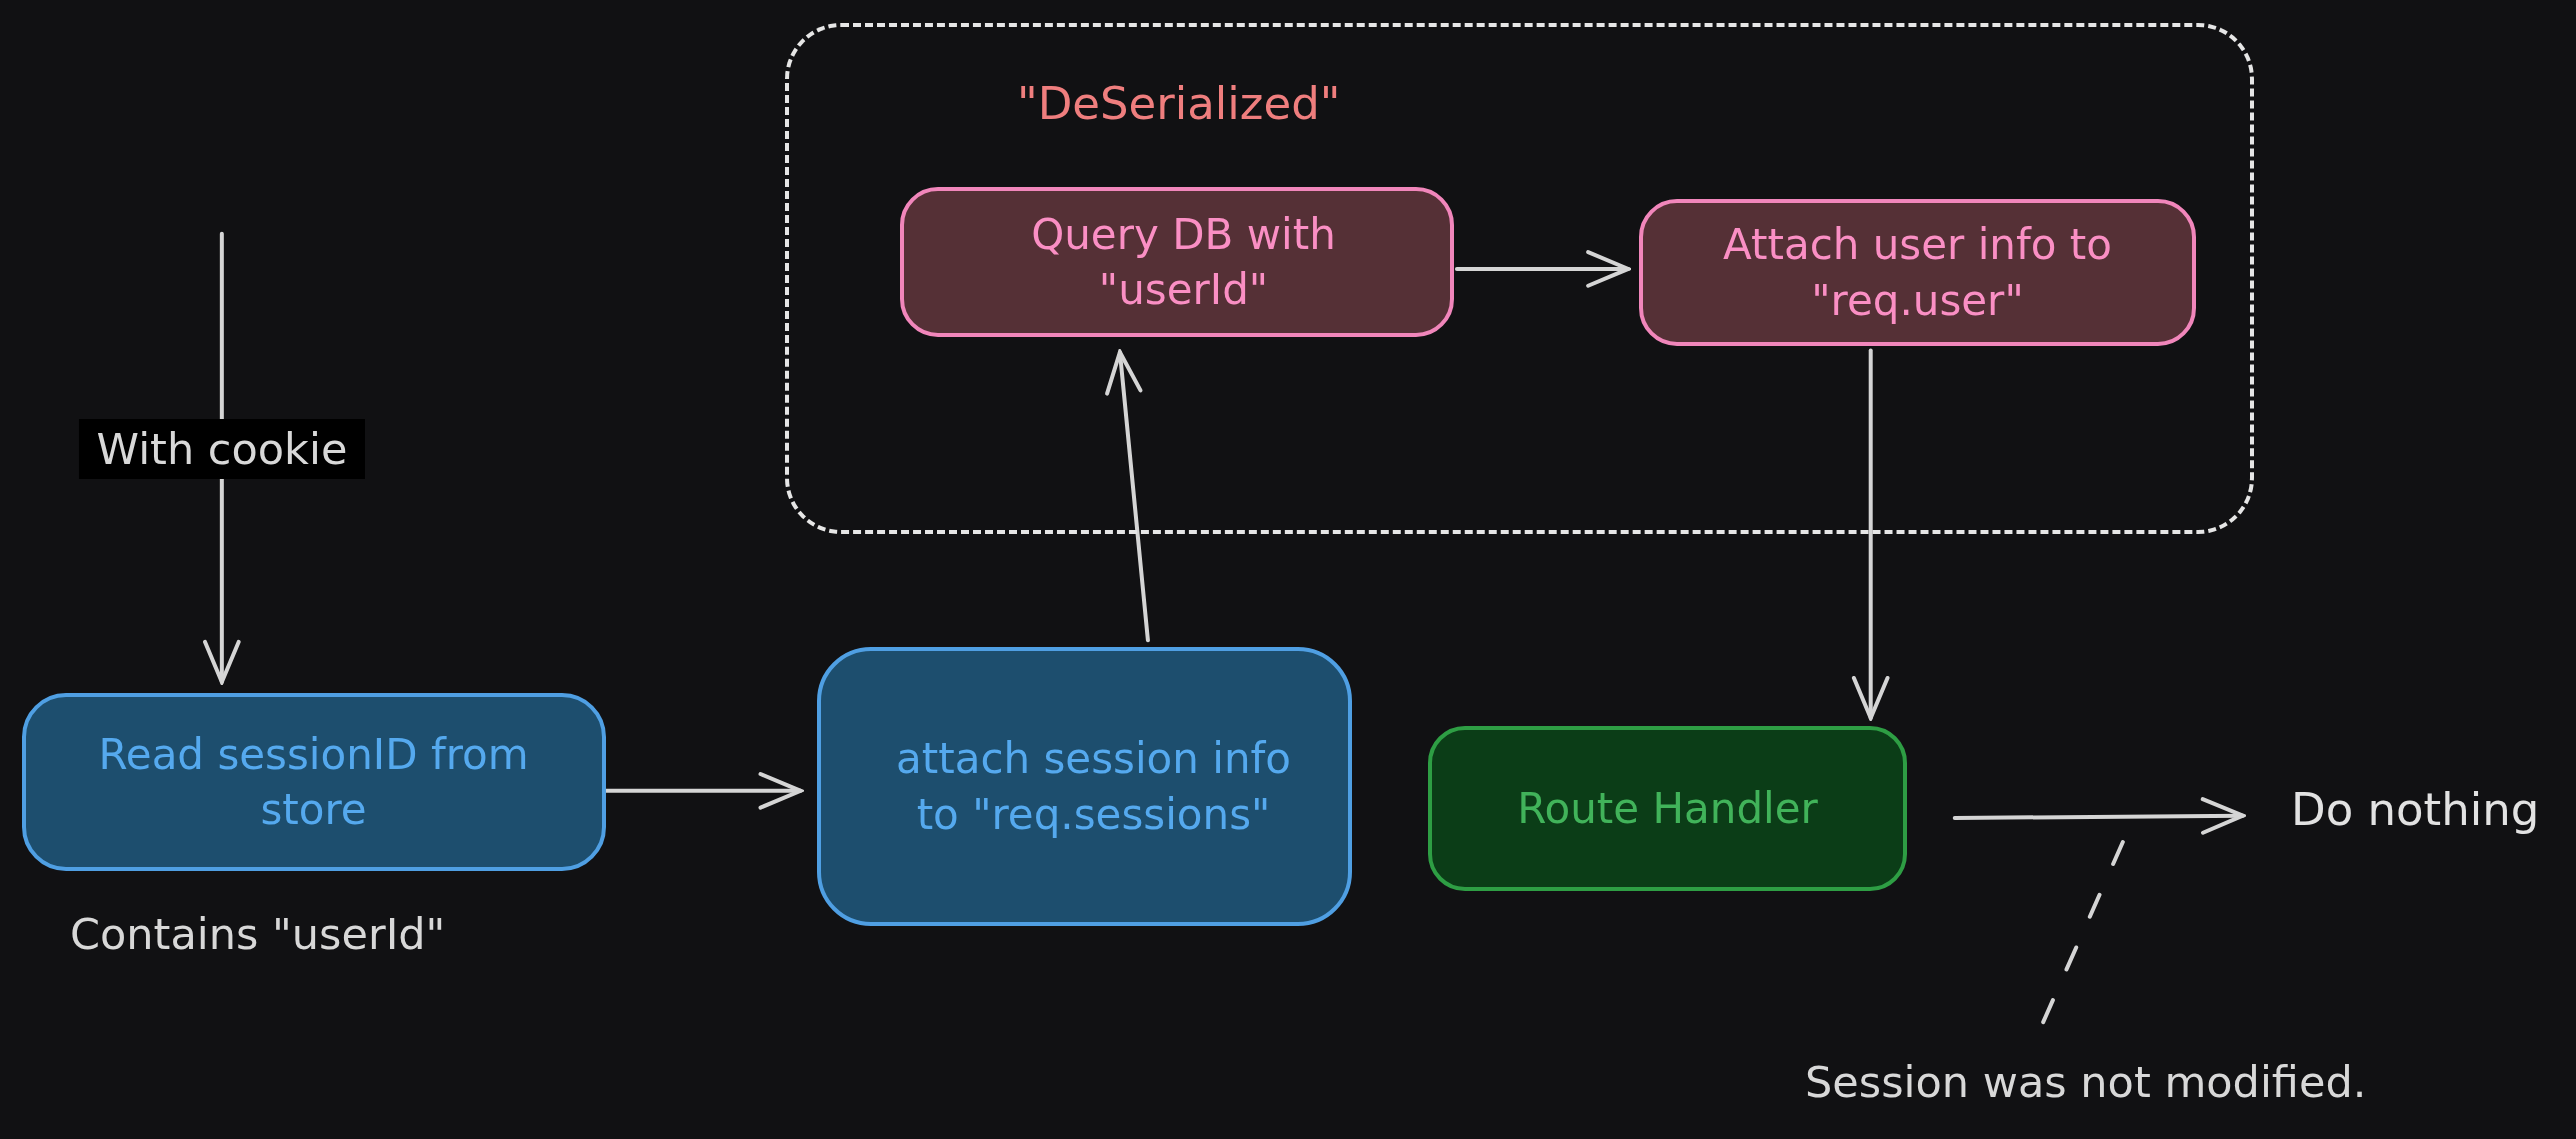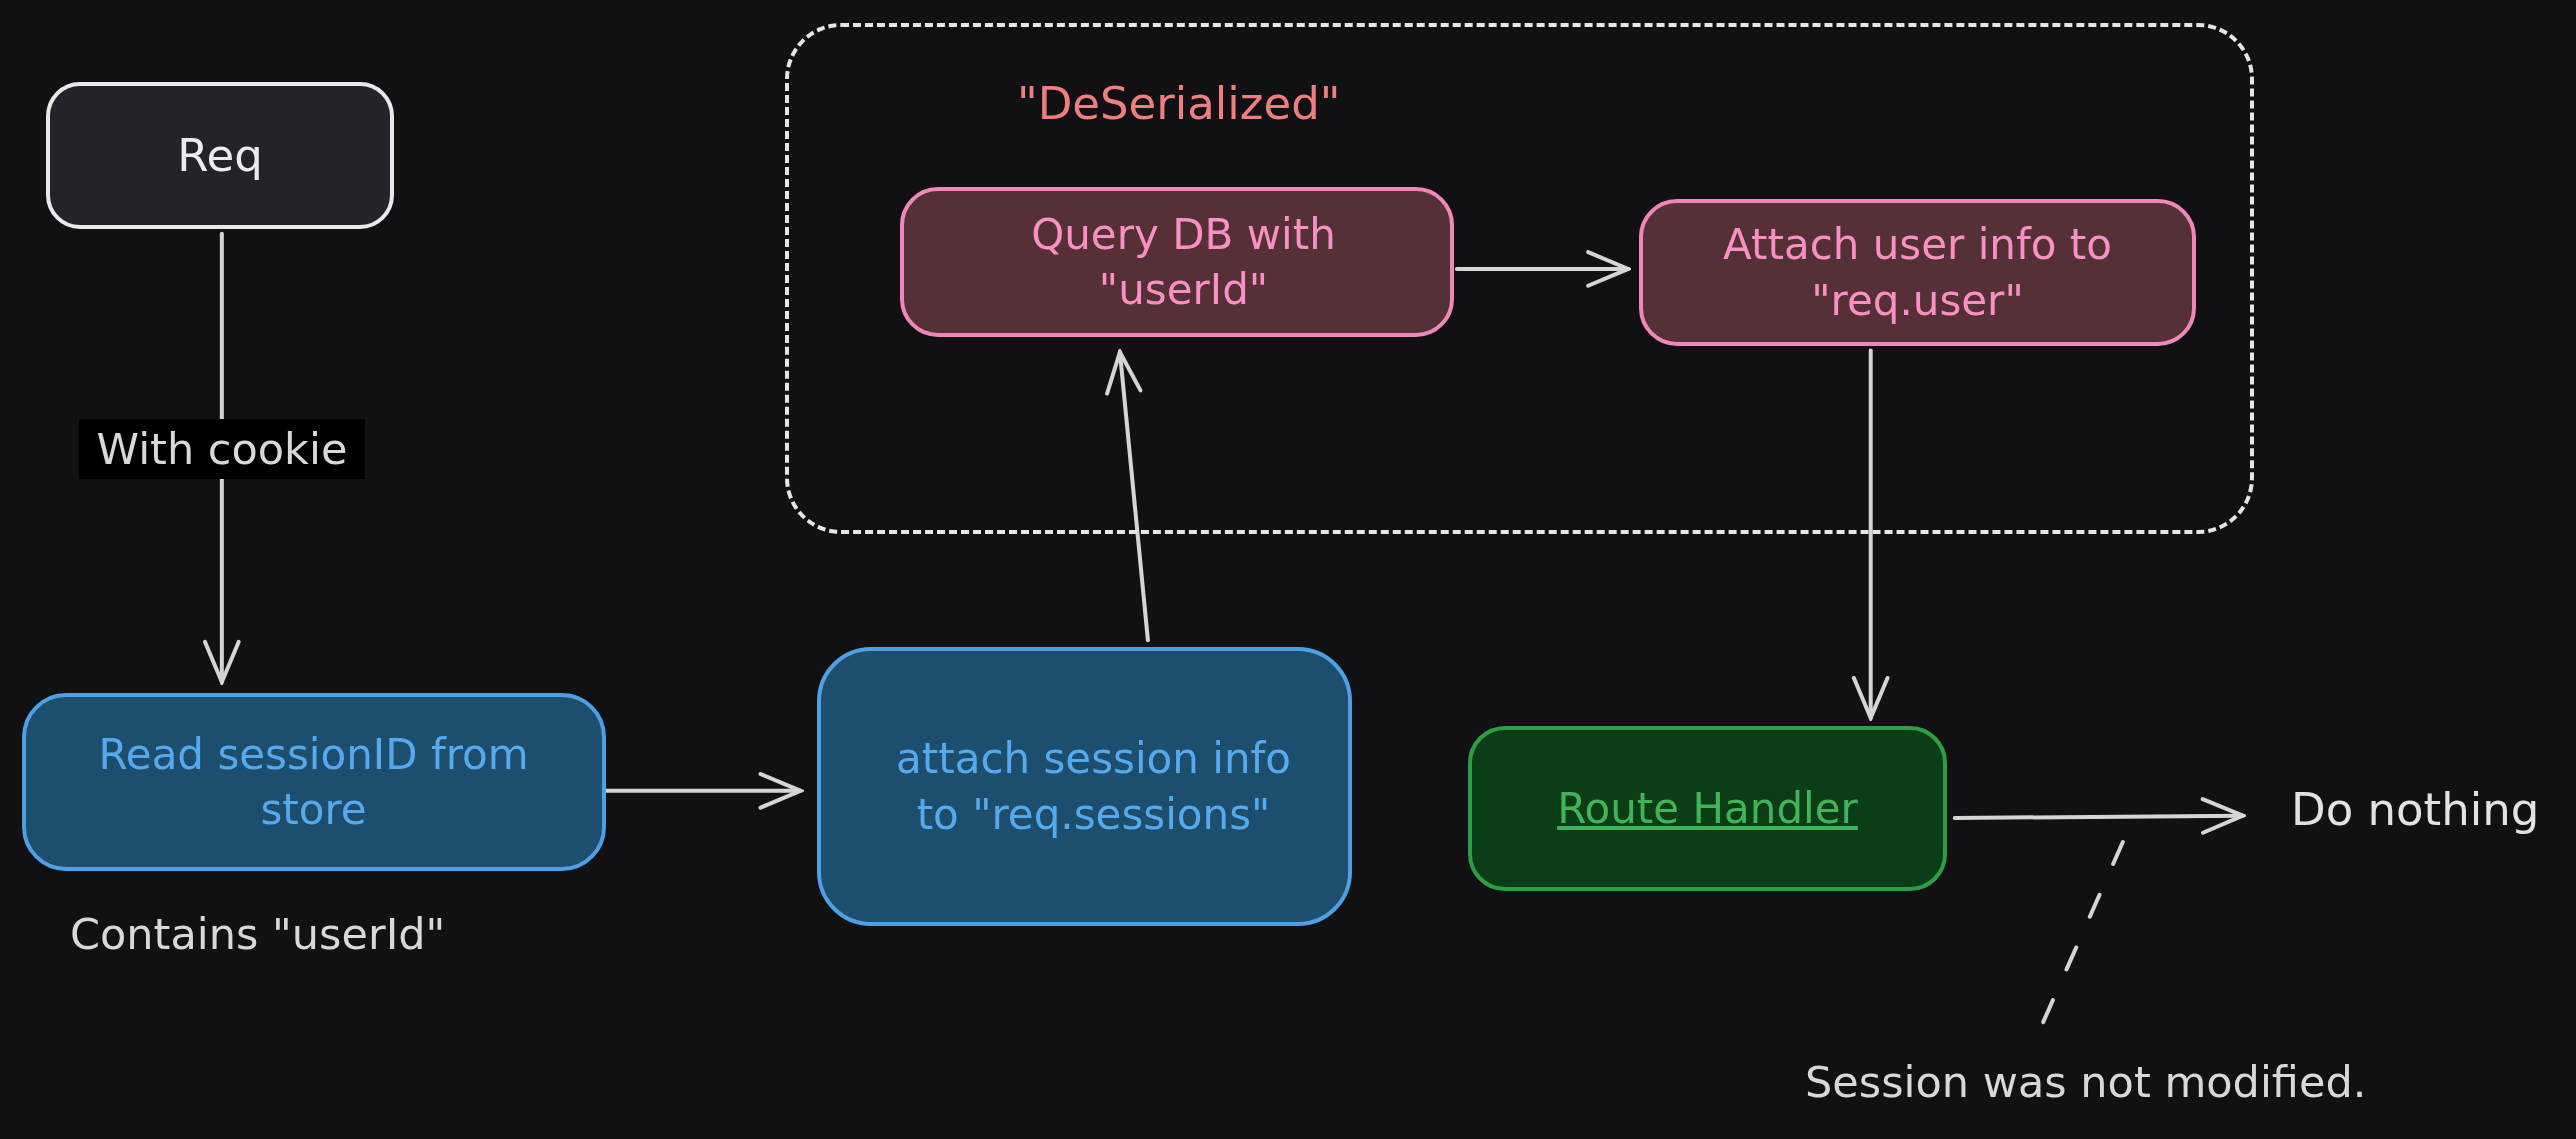--- a/index.html
+++ b/index.html
@@ -77,21 +77,21 @@
     stroke-width: 5;
     stroke-linecap: round;
   }
   .edge.dashed { stroke-dasharray: 30 42; }
   
   #node-req            { left: 46px;   top: 82px; width: 348px; height: 147px; }
   #node-read-session   { left: 21.6px;   top: 693px; width: 584px; height: 178px; border-radius: 44px; }
   #node-attach-session { left: 817px; top: 647px; width: 535px; height: 279px; border-radius: 54px; padding-left: 18px; }
   #node-query-db       { left: 900px; top: 187px; width: 554px; height: 150px; border-radius: 38px; padding-left: 13px; }
   #node-attach-user    { left: 1639px; top: 199px; width: 557px; height: 147px; border-radius: 38px; text-align: center; }
-  #node-route-handler  { left: 1468px; top: 726px; width: 479px; height: 165px; border-radius: 37px; text-decoration: underline; }
+  #node-route-handler  { left: 1428px; top: 726px; width: 479px; height: 165px; border-radius: 37px; }
   
   #label-deserialized  { left: 1017px; top: 77px;  font-size: 45px; color: #ef7e7e; }
   #label-with-cookie   { left: 222px;  top: 419px; transform: translateX(-50%); background: #000000; padding: 4.8px 17.6px; }
   #label-contains-userid { left: 70px; top: 909px; }
   #label-do-nothing    { left: 2291px; top: 783px; font-size: 45px; color: #e2e2e2; }
   #label-session-not-modified { left: 1805px; top: 1057px; }
 </style>
 </head>
 <body>
 
@@ -107,23 +107,20 @@
     <path class="edge" d="M706 988 L1000 988" marker-end="url(#ah)"></path>
     <path class="edge" d="M1434 800 L1399 440" marker-end="url(#ah)"></path>
     <path class="edge" d="M1820 336 L2034 336" marker-end="url(#ah)"></path>
     <path class="edge" d="M2337 438 L2337 897" marker-end="url(#ah)"></path>
     <path class="edge" d="M2442 1022 L2802 1019" marker-end="url(#ah)"></path>
     <path class="edge dashed" d="M2652 1052 L2537 1312"></path>
   </svg>
 
   <div class="group-dashed"></div>
 
-  <div class="node neutral" id="node-req">
-    <span class="node-label">Req</span>
-  </div>
 
   <div class="node blue" id="node-read-session">
     <span class="node-label">Read sessionID from
 store</span>
   </div>
 
   <div class="node blue" id="node-attach-session">
     <span class="node-label">attach session info
 to "req.sessions"</span>
   </div>

